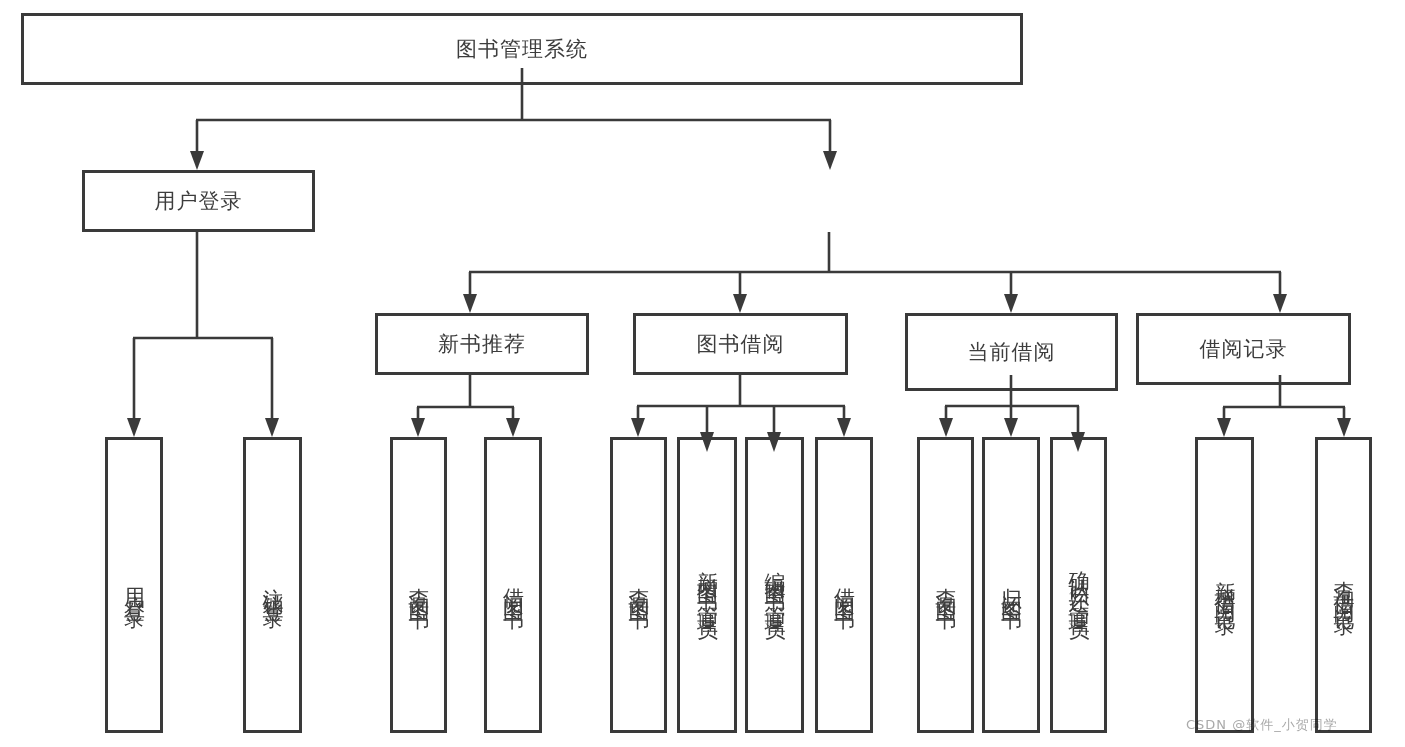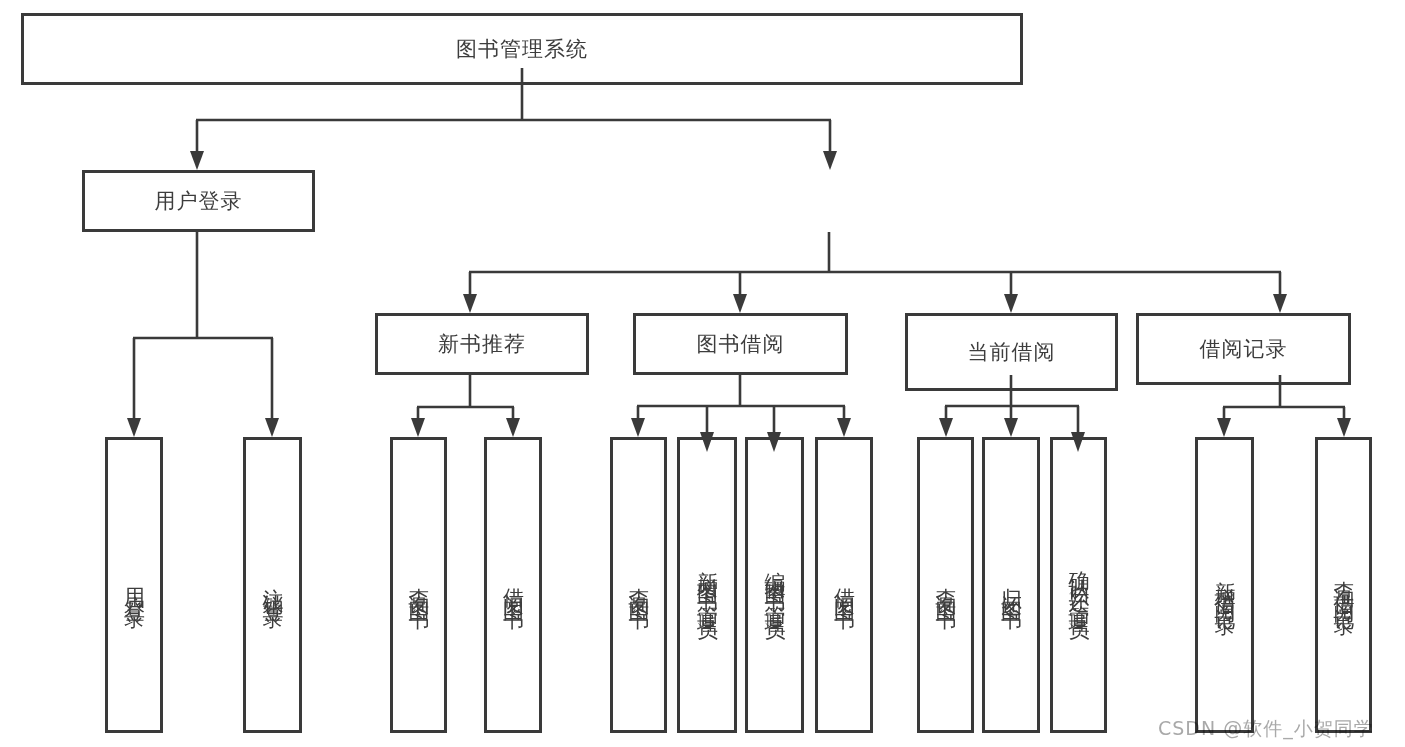--- a/index.html
+++ b/index.html
@@ -29,22 +29,22 @@
     white-space:nowrap;
   }
   .connectors{
     position:absolute;left:0;top:0;width:1405px;height:747px;
     pointer-events:none;
   }
   .connectors line{stroke:#3a3a3a;stroke-width:2.6;}
   .connectors polygon{fill:#3a3a3a;}
   .watermark{
     position:absolute;
-    left:1158px;top:716px;
-    font-size:19px;
+    left:1186px;top:716px;
+    font-size:13px;
     color:#a9a9a9;
     mix-blend-mode:multiply;
     letter-spacing:1px;
     white-space:nowrap;
   }
 </style>
 </head>
 <body>
 
 <div class="canvas">

